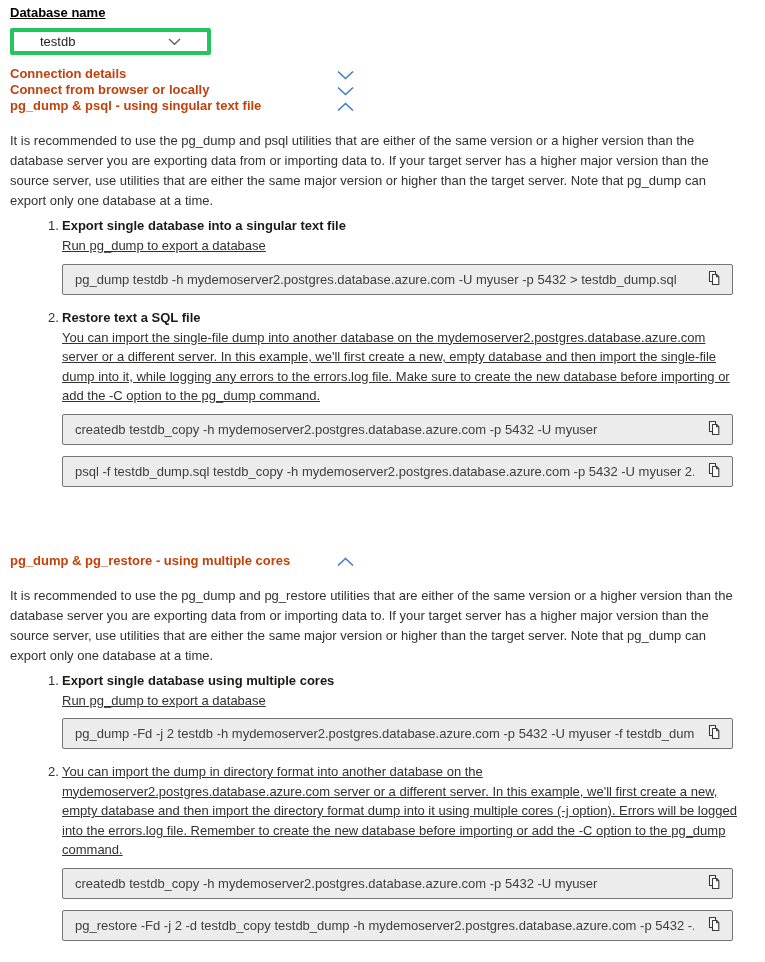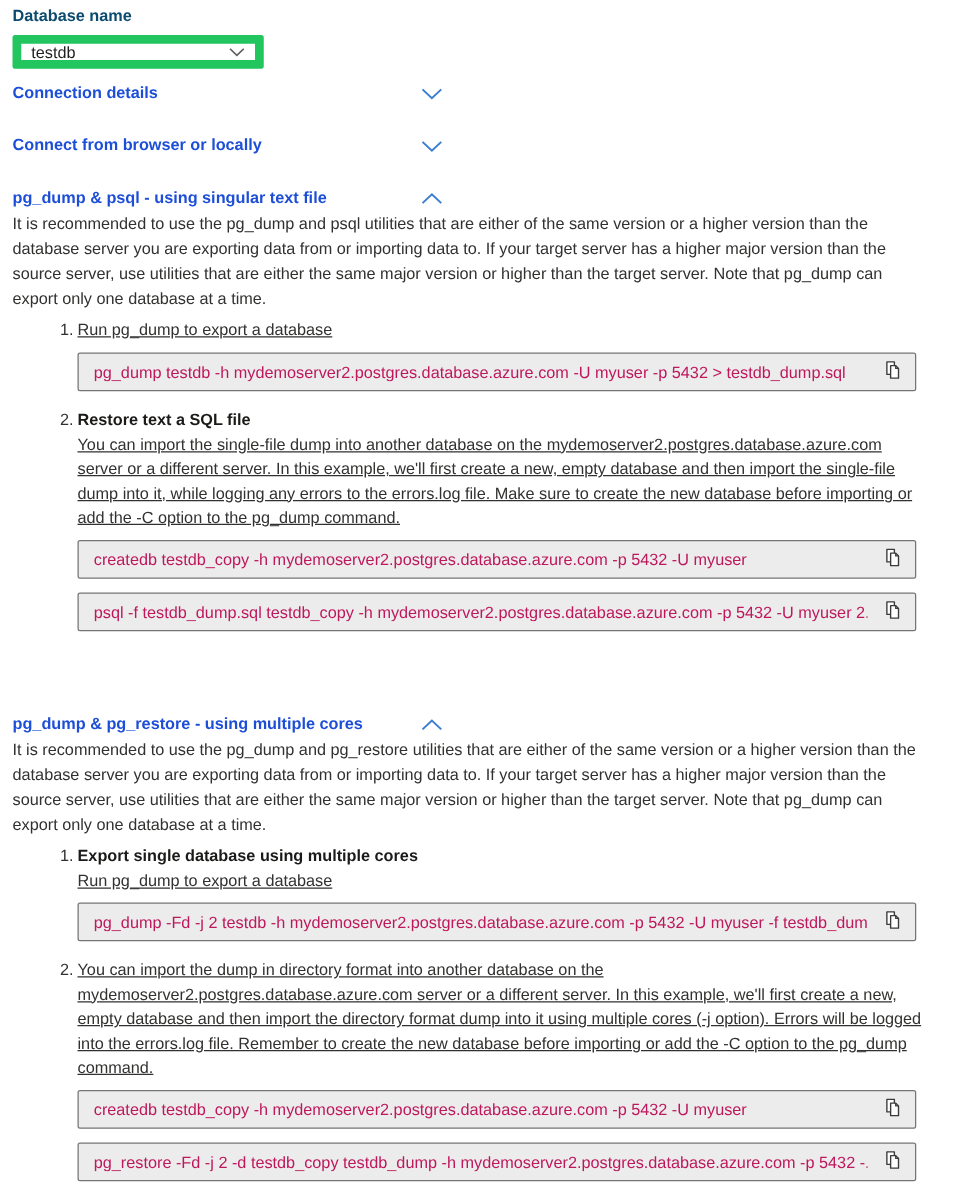--- a/index.html
+++ b/index.html
@@ -5,53 +5,53 @@
   * { margin:0; padding:0; box-sizing:border-box; }
   html,body { background:#ffffff; }
   body {
     width:765px; height:962px;
     font-family:"Liberation Sans", sans-serif;
     font-size:13px; color:#323130;
     overflow:hidden;
   }
   .page { padding:5px 25px 0 10px; }
 
-  .field-label { font-weight:600; color:#0c4a6e; line-height:16px; }
+  .field-label { font-weight:600; color:#000000; line-height:16px;text-decoration:underline; }
   .dropdown {
     margin-top:7px; width:201px; height:27px;
-    border:7px solid #22c55e; border-radius:2px;
+    border:4px solid #22c55e; border-radius:2px;
     display:flex; align-items:center; justify-content:space-between;
-    padding:0 8px; background:#fff; cursor:pointer;
+    padding:0 26px; background:#fff; cursor:pointer;
   }
   .dropdown .value { color:#201f1e; }
 
   .acc-header { position:relative; height:16px; cursor:pointer; }
   .acc-header.first { margin-top:11px; }
-  .acc-header.gap   { margin-top:26px; }
+  .acc-header.gap   { }
   .acc-header.sect2 { margin-top:66px; }
-  .acc-title { font-weight:700; color:#1d4ed8; font-size:13px; }
+  .acc-title { font-weight:700; color:#c2410c; font-size:13px; }
   .acc-chevron { position:absolute; left:327px; top:2px; }
 
-  .intro { margin-top:3px; line-height:20px; color:#323130; }
+  .intro { margin-top:17px; line-height:20px; color:#323130; }
 
   .olist { margin-top:5px; padding-left:38px; }
   .list-item { display:flex; margin-top:13px; }
   .list-item:first-child { margin-top:0; }
   .num { width:14px; flex:0 0 14px; line-height:20px; color:#323130; }
   .item-content { flex:1; min-width:0; }
   .item-title { font-weight:700; color:#1b1a19; line-height:20px; }
   .item-desc { line-height:19.5px; color:#323130;text-decoration:underline; }
 
   .codebox {
     margin-top:8px; margin-right:7px; height:31px;
     background:#ececec; border:1px solid #757575; border-radius:2px;
     display:flex; align-items:center; padding:0 6px 0 12px;
   }
   .codebox + .codebox { margin-top:11px; }
-  .code-text { flex:1; white-space:nowrap; overflow:hidden; color:#be185d; }
+  .code-text { flex:1; white-space:nowrap; overflow:hidden; color:#404040; }
   .copy-btn {
     flex:0 0 auto; margin-left:8px; width:24px; height:24px;
     background:transparent; border:none; cursor:pointer;
     display:flex; align-items:center; justify-content:center; padding:0;
   }
 </style>
 </head>
 <body>
 
 <div class="page">
@@ -93,20 +93,21 @@
     </span>
   </div>
 
   <div class="section-body">
     <p class="intro">It is recommended to use the pg_dump and psql utilities that are either of the same version or a higher version than the database server you are exporting data from or importing data to. If your target server has a higher major version than the source server, use utilities that are either the same major version or higher than the target server. Note that pg_dump can export only one database at a time.</p>
 
     <div class="olist">
       <div class="list-item">
         <span class="num">1.</span>
         <div class="item-content">
+          <div class="item-title">Export single database into a singular text file</div>
           <div class="item-desc">Run pg_dump to export a database</div>
           <div class="codebox">
             <span class="code-text">pg_dump testdb -h mydemoserver2.postgres.database.azure.com -U myuser -p 5432 &gt; testdb_dump.sql</span>
             <button class="copy-btn">
               <span>
                 <svg width="16" height="16" viewBox="0 0 16 16">
                   <path d="M3.5 1.5 h6 v10 h-6 z" fill="#ffffff" stroke="#3b3a39" stroke-width="1.1" stroke-linejoin="round"></path>
                   <path d="M6.5 4.5 h4.1 l2.2 2.2 v7.8 h-6.3 z" fill="#ffffff" stroke="#3b3a39" stroke-width="1.1" stroke-linejoin="round"></path>
                   <path d="M10.6 4.5 v2.2 h2.2" fill="none" stroke="#3b3a39" stroke-width="1.1" stroke-linejoin="round"></path>
                 </svg>

